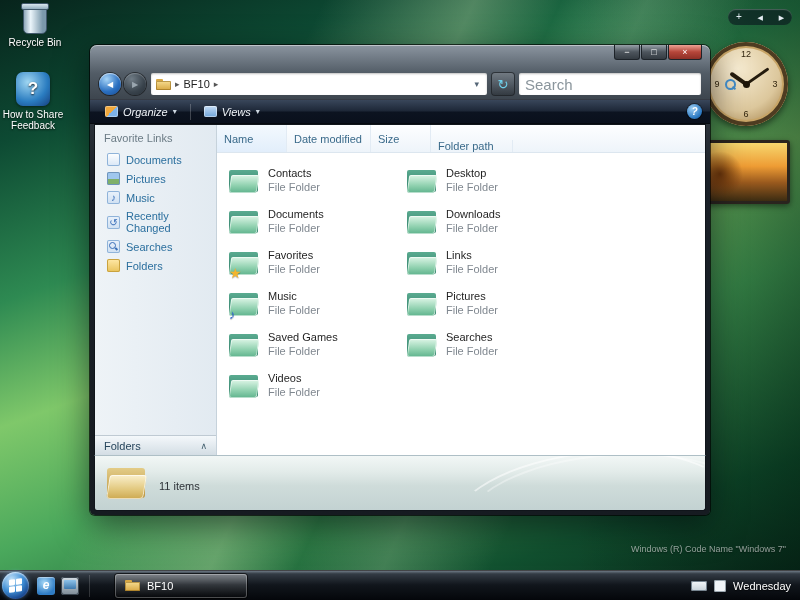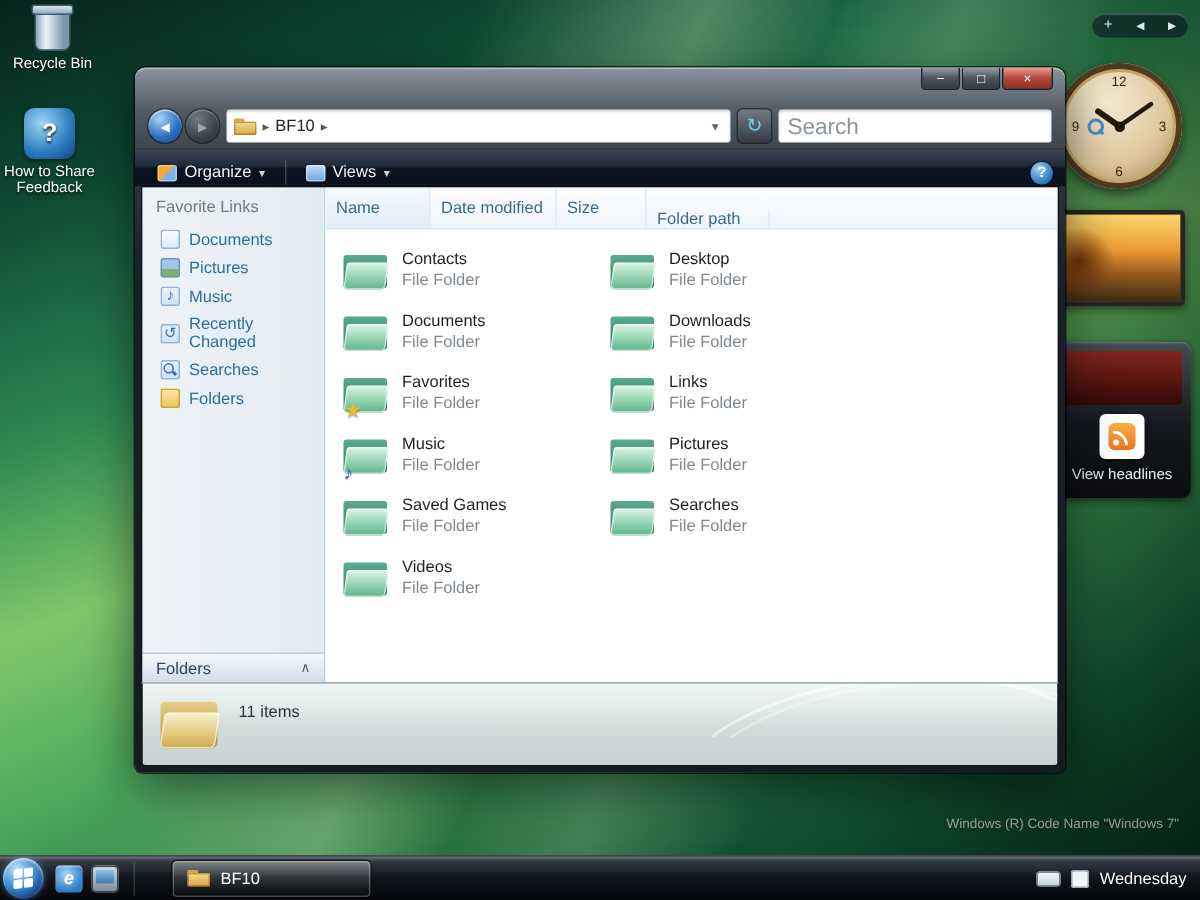--- a/index.html
+++ b/index.html
@@ -75,23 +75,23 @@
   .minifolder::after { content:""; position:absolute; left:0; top:2px; width:15px; height:9px; background:linear-gradient(#f6dc90, #d8a844); border-radius:1px; box-shadow:inset 0 0 0 1px rgba(140,100,20,.55); }
   .refreshbtn { width:22px; height:22px; flex:0 0 22px; border-radius:3px; display:flex; align-items:center; justify-content:center; font-size:13px; color:#6fd0ea;
     background:linear-gradient(rgba(255,255,255,.18), rgba(255,255,255,.05) 50%, rgba(0,0,0,.2)); box-shadow:0 0 0 1px rgba(0,0,0,.45); }
   .searchbox { width:182px; height:22px; flex:0 0 182px; background:#fff; border-radius:2px; display:flex; align-items:center; padding:0 6px; box-shadow:inset 0 1px 2px rgba(0,0,0,.25); }
   .searchbox input { flex:1; border:none; outline:none; background:transparent; font-size:15px; color:#555; font-family:inherit; }
   .searchbox input::placeholder { color:#8a959c; }
   .mag { position:relative; width:13px; height:13px; flex:0 0 13px; }
   .mag::before { content:""; position:absolute; left:1px; top:1px; width:7px; height:7px; border:2px solid #3f86c0; border-radius:50%; }
   .mag::after { content:""; position:absolute; left:8px; top:9px; width:4px; height:2px; background:#3f86c0; transform:rotate(45deg); }
 
-  .cmdbar { flex:0 0 25px; display:flex; align-items:flex-end; padding:0 8px; color:#f0f4f8; font-size:11px;
+  .cmdbar { flex:0 0 25px; display:flex; align-items:center; padding:0 8px; color:#f0f4f8; font-size:11px;
     background:linear-gradient(180deg, #39465a 0%, #1d2737 48%, #0c1320 52%, #0a101c 100%);
-    border-top:1px solid rgba(255,255,255,.18); border-bottom:1px solid #06090f; }
+    border-top:1px solid rgba(255,255,255,.18); border-bottom:1px solid #06090f;font-style:italic; }
   .cmditem { display:flex; align-items:center; padding:2px 7px; border-radius:3px; cursor:default; }
   .cmdicon { width:13px; height:11px; margin-right:5px; border-radius:2px; }
   .ic-org { background:linear-gradient(135deg, #f0a83c 50%, #7db2e8 50%); box-shadow:inset 0 0 0 1px rgba(255,255,255,.35); }
   .ic-views { background:linear-gradient(#c4dcf6, #6ea3d8); box-shadow:inset 0 0 0 1px rgba(255,255,255,.45); }
   .dd { font-size:8px; margin-left:5px; color:#cfd8e2; }
   .cmdsep { width:1px; height:16px; background:rgba(255,255,255,.22); margin:0 6px; }
   .helpbtn { margin-left:auto; width:15px; height:15px; border-radius:50%; display:flex; align-items:center; justify-content:center;
     font-size:10px; font-weight:bold; color:#fff; background:radial-gradient(circle at 35% 30%, #9fd0f5, #2f7cc4 65%, #1b5693); box-shadow:0 0 0 1px rgba(0,0,0,.4); }
 
   .wbody { flex:1; display:flex; margin:0 4px; background:#fff; border:1px solid #10151b; border-bottom:none; overflow:hidden; }
@@ -134,21 +134,21 @@
   .badge-note { color:#3a6fd0; font-size:13px; }
 
   .statusbar { flex:0 0 56px; margin:0 4px 4px; position:relative; overflow:hidden; border:1px solid #10151b; border-top:1px solid #aebfc6; border-radius:0 0 3px 3px;
     background:linear-gradient(180deg, #f2f7f6 0%, #e2ebe9 30%, #cfdcda 55%, #c3d2d2 100%); }
   .statusbar::before { content:""; position:absolute; right:-30px; bottom:-66px; width:280px; height:120px; border:2px solid rgba(255,255,255,.55); border-color:rgba(255,255,255,.55) transparent transparent transparent; border-radius:50%; transform:rotate(-6deg); }
   .statusbar::after  { content:""; position:absolute; right:-60px; bottom:-78px; width:300px; height:130px; border:2px solid rgba(255,255,255,.35); border-color:rgba(255,255,255,.35) transparent transparent transparent; border-radius:50%; transform:rotate(-4deg); }
   .bigfolder { position:absolute; left:10px; top:8px; width:44px; height:38px; }
   .bigfolder::before { content:""; position:absolute; left:2px; top:4px; width:38px; height:30px; border-radius:3px; background:linear-gradient(180deg, #e3cc87, #bb9441); }
   .bigfolder::after { content:""; position:absolute; left:3px; top:11px; width:37px; height:24px; border-radius:3px 3px 4px 4px;
     background:linear-gradient(180deg, #faf0cd, #e2c87e 60%, #cda951); transform:skewX(-9deg); box-shadow:inset 0 0 0 1px rgba(255,255,255,.6); }
-  .statustext { position:absolute; left:64px; top:13px; font-size:11px; color:#2e3338; }
+  .statustext { position:absolute; left:64px; top:24px; font-size:11px; color:#2e3338; }
 
   
   .wm-build { position:absolute; right:14px; bottom:46px; z-index:3; font-size:9px; color:rgba(255,255,255,.55); text-shadow:0 1px 1px rgba(0,0,0,.4); }
   .wm-brand { position:absolute; right:8px; bottom:16px; z-index:6; font-size:20px; color:#fff; text-shadow:0 1px 4px rgba(0,0,0,.6); letter-spacing:.5px; }
 
   
   .taskbar { position:absolute; left:0; right:0; bottom:0; height:30px; z-index:5; display:flex; align-items:center;
     background:linear-gradient(180deg, #6c7883 0%, #333b44 10%, #11161c 48%, #04060a 100%); border-top:1px solid rgba(255,255,255,.25); }
   .orb { width:27px; height:27px; margin:0 5px 0 2px; border-radius:50%; position:relative; flex:0 0 27px;
     background:radial-gradient(circle at 35% 28%, #c2e2f8, #3f8fd6 45%, #143f87 78%, #0a2a5e); box-shadow:inset 0 1px 2px rgba(255,255,255,.8), 0 0 5px rgba(120,190,255,.45); }
@@ -192,27 +192,20 @@
     <span class="num n3">3</span>
     <span class="num n6">6</span>
     <span class="num n9">9</span>
     <div class="hand h-hour"></div>
     <div class="hand h-min"></div>
     <div class="pivot"></div>
   </div>
 
   <div class="gphoto"></div>
 
-  <div class="gfeed">
-    <div class="feedimg"></div>
-    <div class="rsstile">
-      <div class="rssicon"></div>
-    </div>
-    <div class="feedlabel">View headlines</div>
-  </div>
 
   <div class="window">
 
     <div class="titlebar">
       <div class="winbtns">
         <div class="wbtn">−</div>
         <div class="wbtn">□</div>
         <div class="wbtn close">×</div>
       </div>
     </div>

